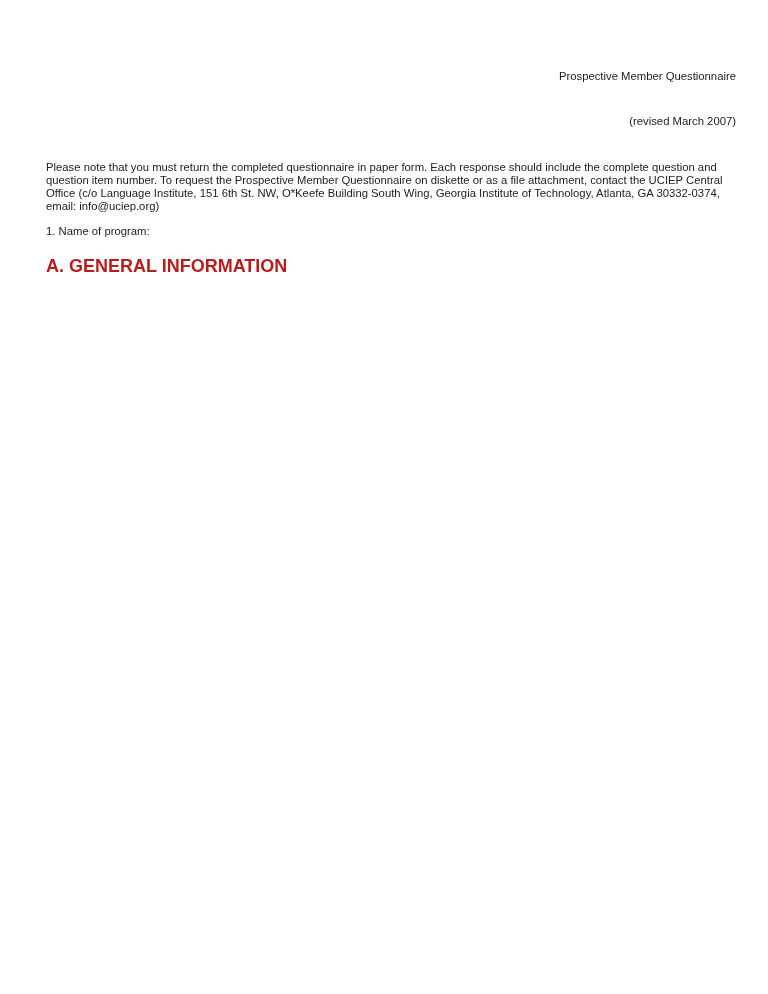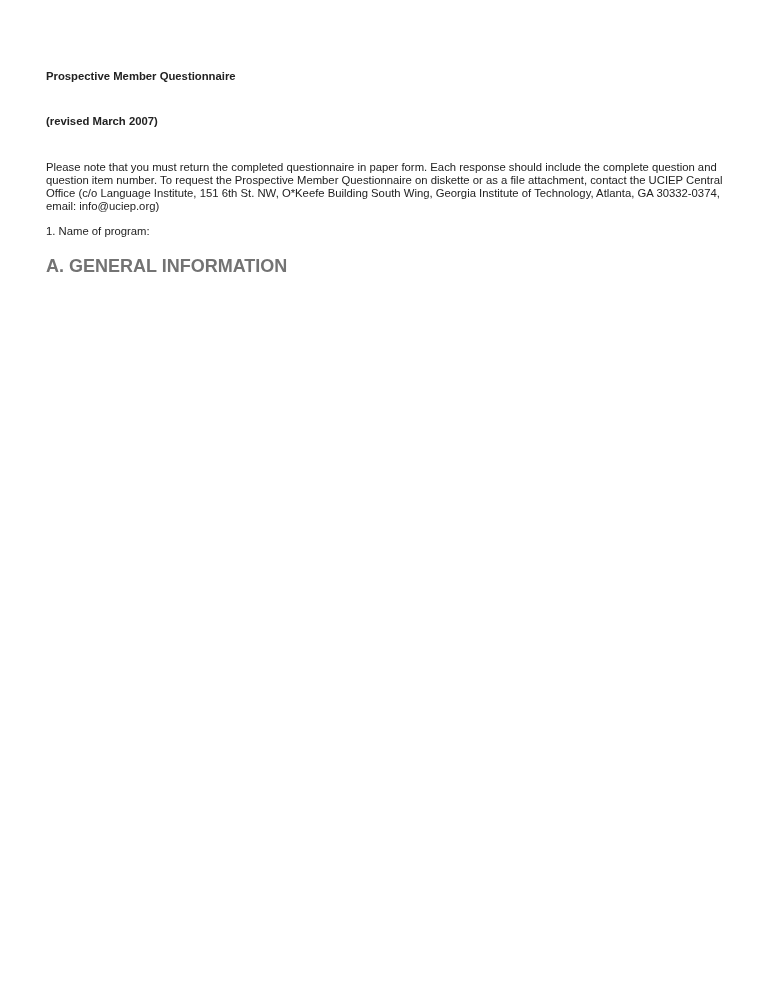--- a/index.html
+++ b/index.html
@@ -1,21 +1,21 @@
 <!DOCTYPE html>
 <html><head>
 <meta charset="utf-8">
 <style>
   html, body { margin: 0; padding: 0; background: #ffffff; }
   body { width: 768px; height: 994px; overflow: hidden; position: relative;
          font-family: "Liberation Sans", sans-serif; color: #222; }
   .page { position: absolute; left: 46px; top: 0; width: 690px; }
   .t { position: absolute; left: 0; font-size: 11.3px; line-height: 13px; white-space: normal; width: 690px; }
-  .b { font-weight: bold; }
-  .h { font-weight: bold; font-size: 18px; line-height: 20px; color: #737373; }
+  .b { font-weight: normal; text-align: right; }
+  .h { font-weight: bold; font-size: 18px; line-height: 20px; color: #b91c1c; }
 </style>
 </head>
 <body>
 
 <div class="page">
   <div class="t b" style="top:70px">Prospective Member Questionnaire</div>
   <div class="t b" style="top:115px">(revised March 2007)</div>
   <div class="t" style="top:161px">Please note that you must return the completed questionnaire in paper form. Each response should include the complete question and question item number. To request the Prospective Member Questionnaire on diskette or as a file attachment, contact the UCIEP Central Office (c/o Language Institute, 151 6th St. NW, O*Keefe Building South Wing, Georgia Institute of Technology, Atlanta, GA 30332-0374, email: info@uciep.org)</div>
 
   <div class="t h" style="top:256px">A. GENERAL INFORMATION</div>

